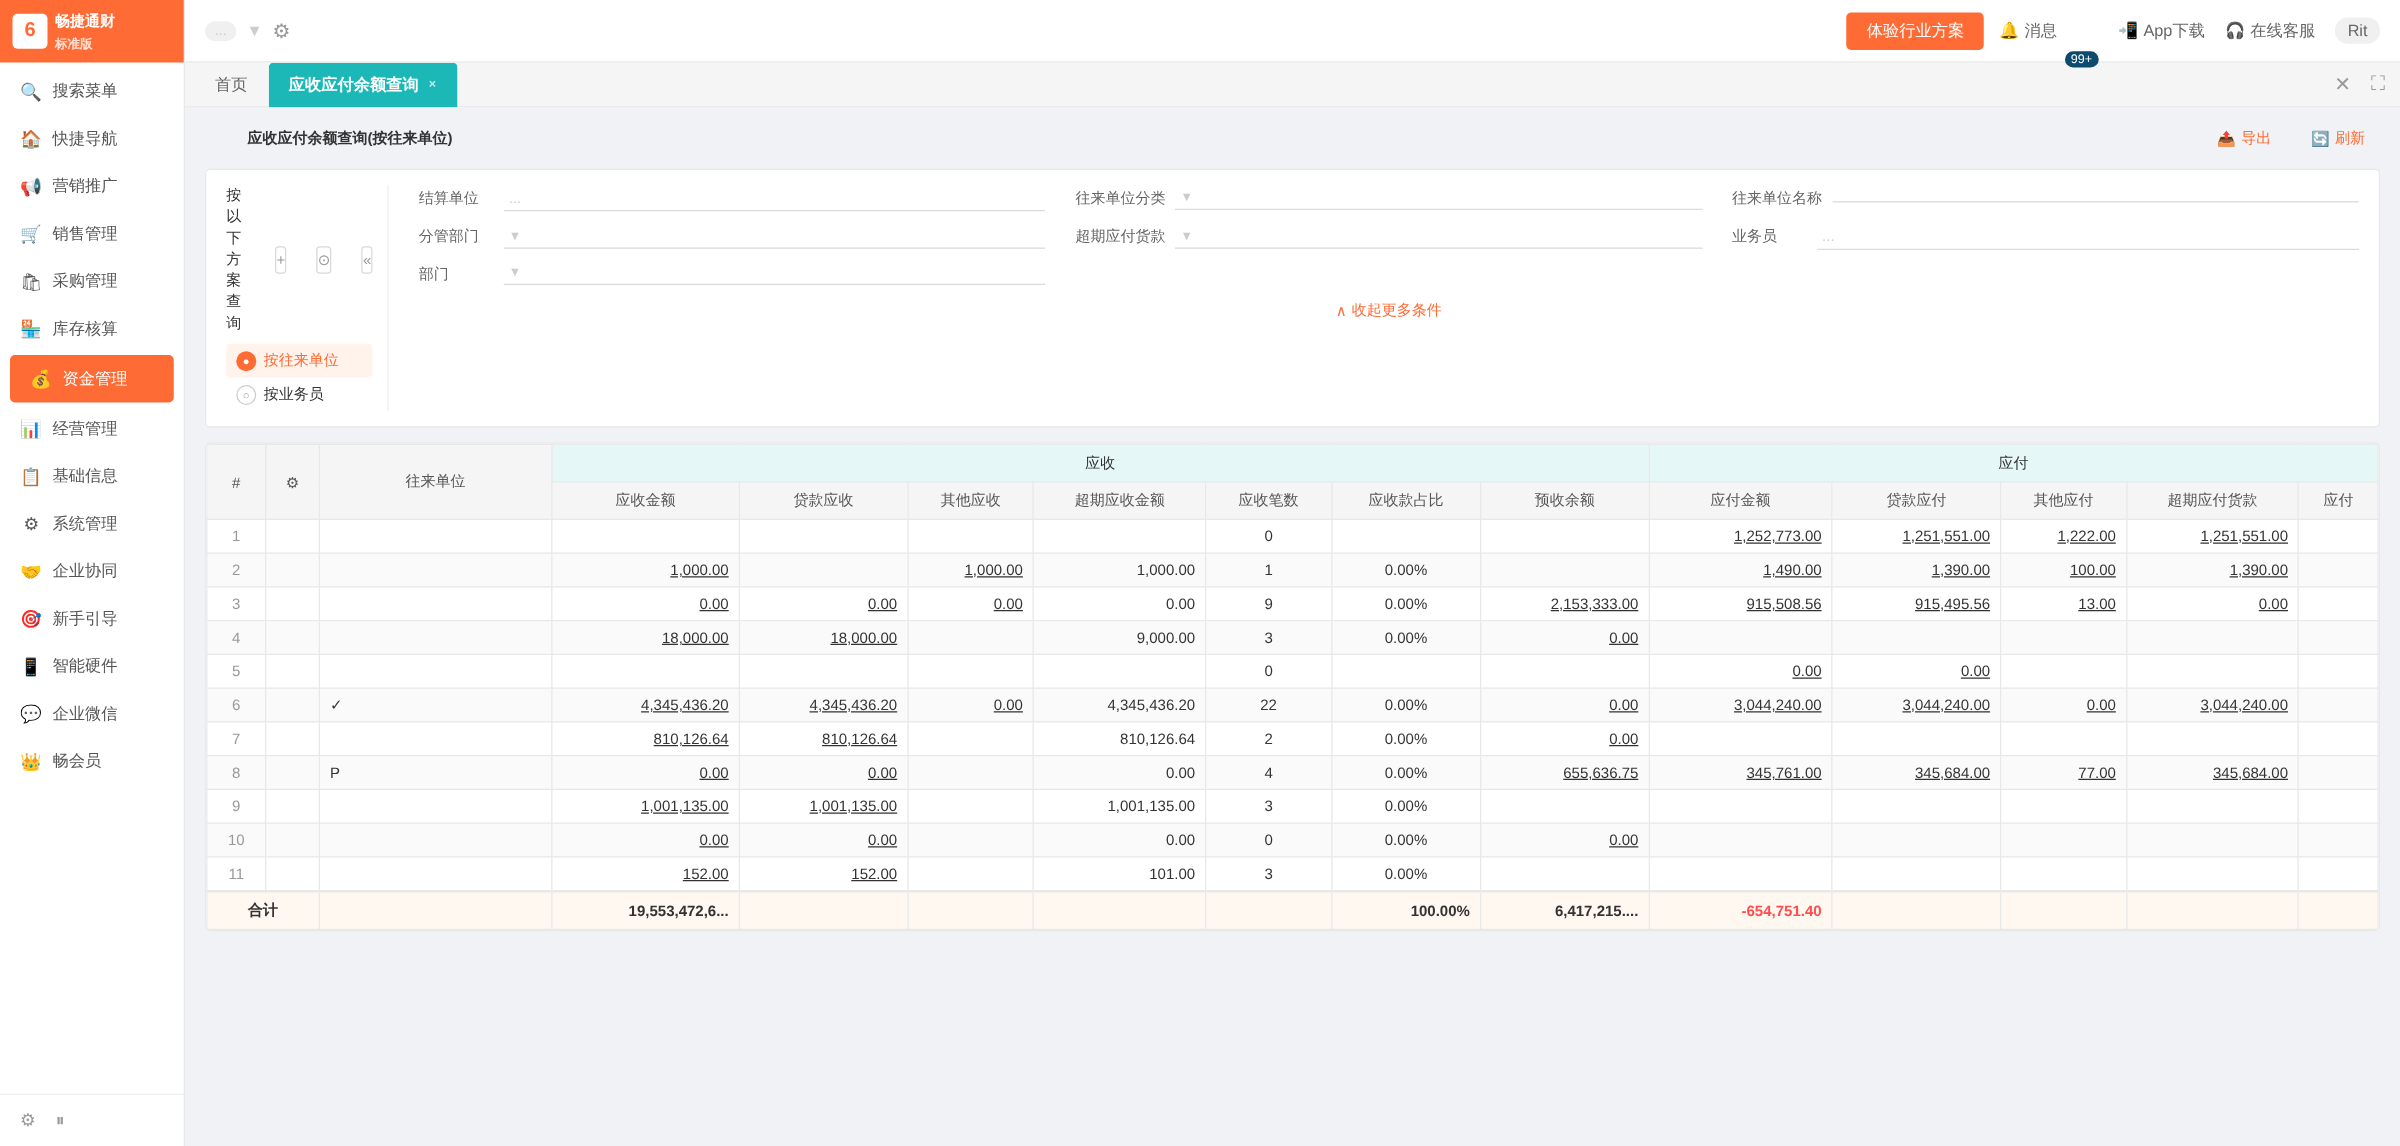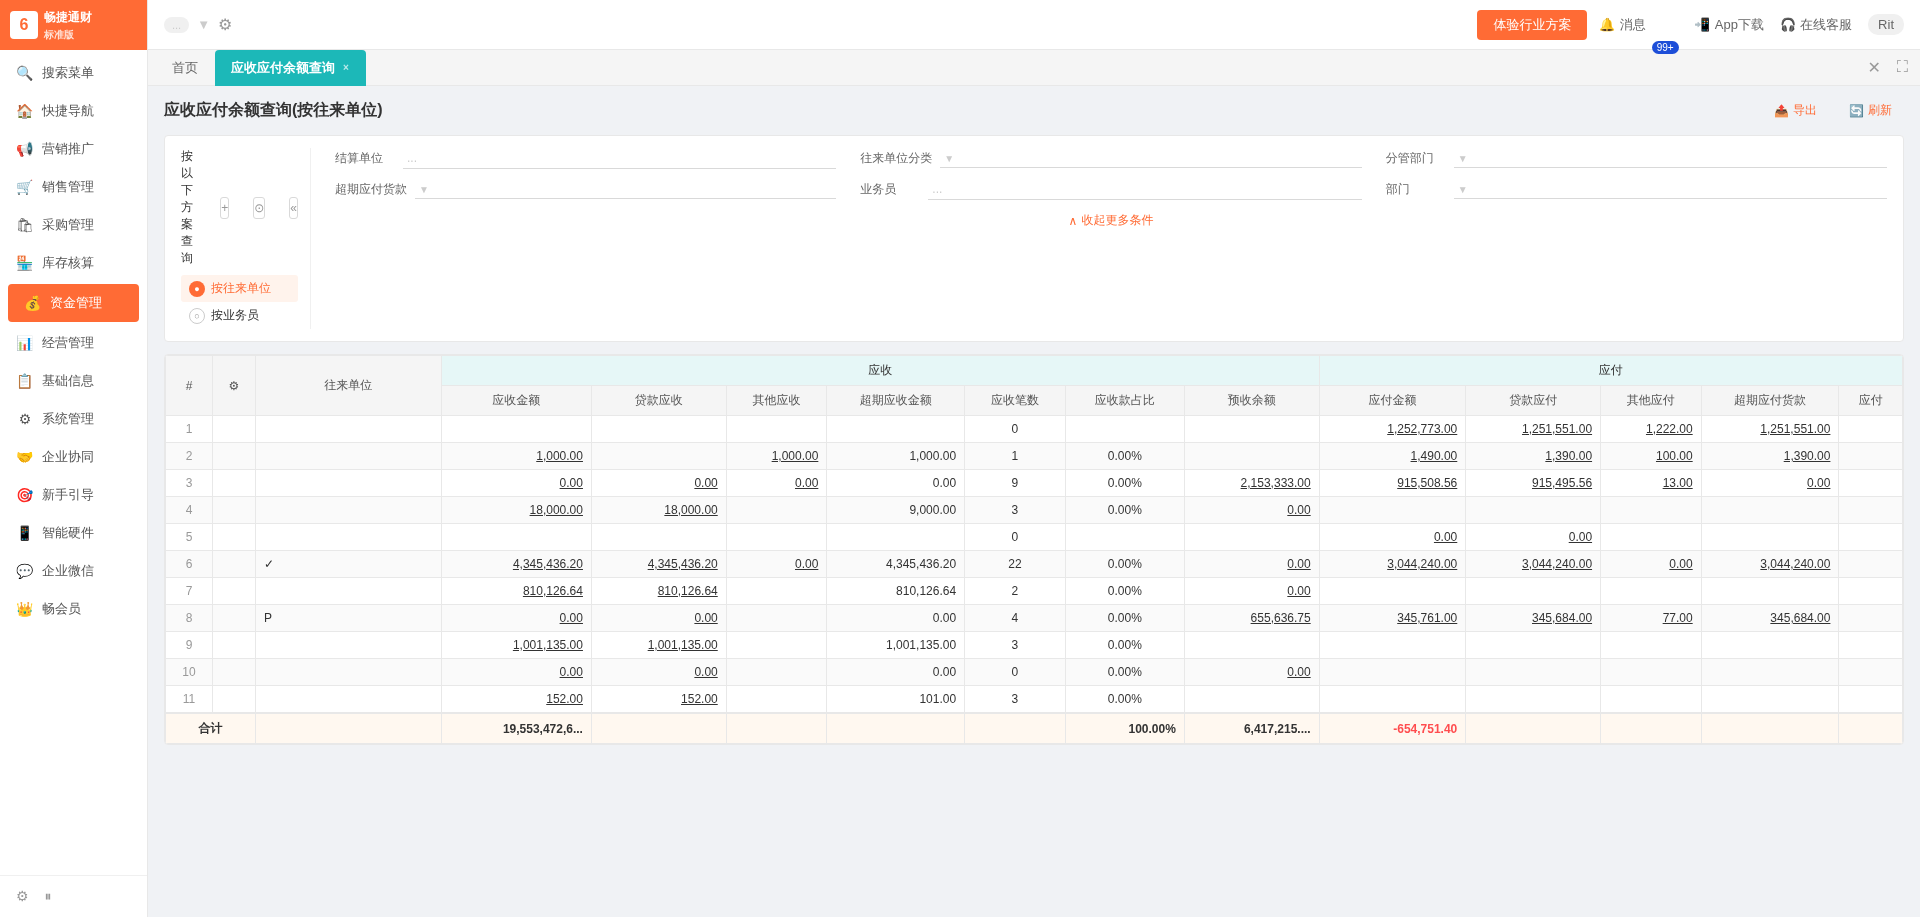--- a/index.html
+++ b/index.html
@@ -49,21 +49,21 @@
     }
     .header-gear { color: #999; cursor: pointer; font-size: 16px; }
     .header-cta {
       background: #ff6b35; color: #fff; border: none;
       padding: 6px 16px; border-radius: 4px; cursor: pointer;
       font-size: 13px;
     }
     .header-actions { display: flex; align-items: center; gap: 16px; margin-left: auto; }
     .header-action-item { display: flex; align-items: center; gap: 4px; color: #666; cursor: pointer; font-size: 13px; }
     .header-badge {
-      background: #1d4ed8; color: #fff; font-size: 10px;
+      background: #0c4a6e; color: #fff; font-size: 10px;
       border-radius: 10px; padding: 1px 5px; margin-left: 2px; margin-top: 45px;
     }
     .header-user { color: #666; font-size: 13px; }
 
     
     .main {
       margin-left: 148px; margin-top: 50px; height: calc(100vh - 50px);
       display: flex; flex-direction: column; overflow: hidden;
     }
 
@@ -85,21 +85,21 @@
     .tab-bar-btn { color: #999; cursor: pointer; font-size: 16px; padding: 4px; }
 
     
     .page-content { flex: 1; overflow: auto; background: #f0f2f5; padding: 12px 16px; }
 
     
     .page-header {
       display: flex; align-items: center; justify-content: space-between;
       margin-bottom: 12px;
     }
-    .page-title { font-size: 16px; font-weight: bold; color: #333; }
+    .page-title { font-size: 12px; font-weight: bold; color: #333; margin-left: 34px; }
     .page-header-actions { display: flex; gap: 8px; }
     .btn-export, .btn-refresh {
       display: flex; align-items: center; gap: 4px;
       padding: 4px 12px; border-radius: 4px; cursor: pointer;
       font-size: 12px; background: transparent; border: none; color: #ff6b35;
     }
 
     
     .filter-panel {
       background: #fff; border-radius: 4px; padding: 12px 16px;
@@ -350,20 +350,24 @@
               <span class="filter-field-label">结算单位</span>
               <div class="filter-input">
                 <span class="dots">...</span>
               </div>
             </div>
             <div class="filter-field">
               <span class="filter-field-label">往来单位分类</span>
               <div class="filter-input">
                 <span style="color:#ccc;font-size:10px;">▼</span>
               </div>
+            </div>
+            <div class="filter-field">
+              <span class="filter-field-label">往来单位名称</span>
+              <div class="filter-input"></div>
             </div>
 
             <div class="filter-field">
               <span class="filter-field-label">分管部门</span>
               <div class="filter-input">
                 <span style="color:#ccc;font-size:10px;">▼</span>
               </div>
             </div>
             <div class="filter-field">
               <span class="filter-field-label">超期应付货款</span>

